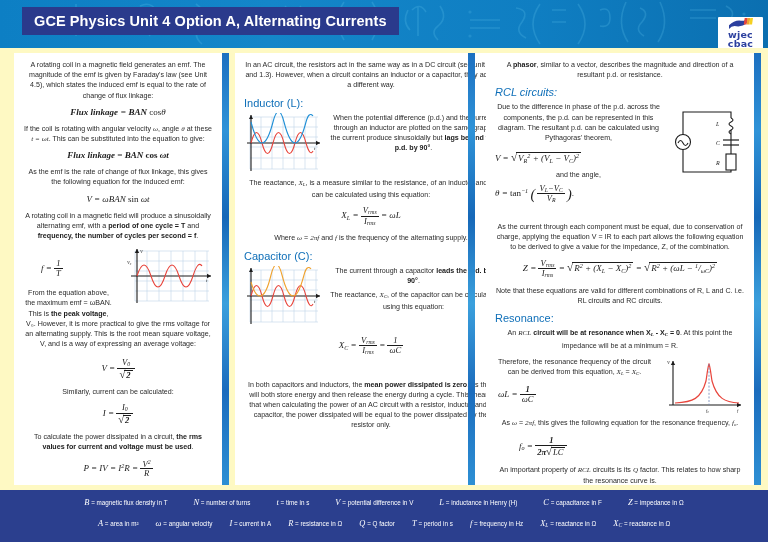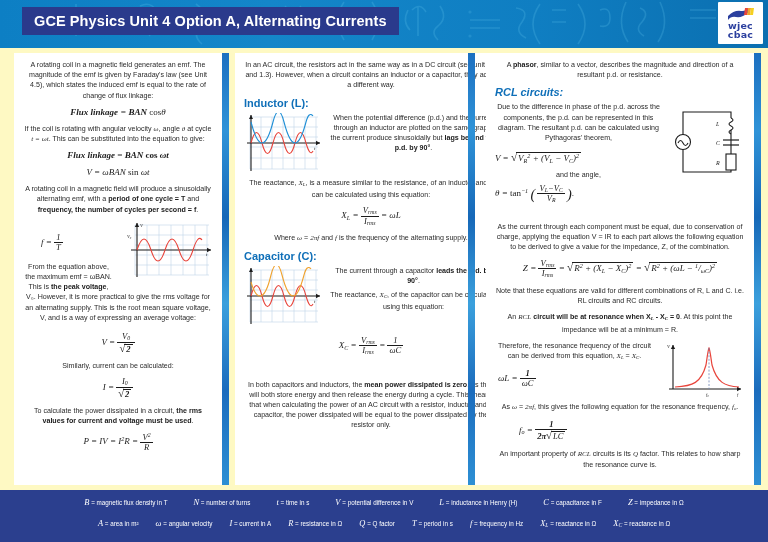--- a/index.html
+++ b/index.html
@@ -12,23 +12,23 @@
 
   
   .header{position:absolute;left:0;top:0;width:768px;height:48px;
     background:linear-gradient(90deg,#0d7fc4 0%,#1486c9 35%,#0f7ec2 70%,#0b6fb0 100%);
     overflow:hidden;}
   .header .maths{position:absolute;left:0;top:0;width:768px;height:48px;opacity:.45;}
   .title-plate{position:absolute;left:22px;top:7px;height:28px;
     background:#2a3a8c;display:flex;align-items:center;padding:0 12px;}
   .title-plate span{color:#ffffff;font-size:14.5px;font-weight:bold;letter-spacing:.1px;
     white-space:nowrap;}
-  .logo{position:absolute;right:5px;top:2px;width:45px;height:42px;background:#ffffff;
+  .logo{position:absolute;right:5px;top:17px;width:45px;height:42px;background:#ffffff;
     border-radius:1px;display:flex;flex-direction:column;align-items:center;
-    justify-content:flex-end;padding-bottom:5px;box-sizing:border-box;}
+    justify-content:flex-end;padding-bottom:11px;box-sizing:border-box;}
   .logo .swoosh{width:30px;height:13px;margin-bottom:1px;}
   .logo .lw{color:#2b3f9e;font-size:9.5px;font-weight:bold;line-height:9px;
     letter-spacing:.2px;font-family:"DejaVu Sans",sans-serif;}
 
   
   .cols{position:absolute;left:0;top:48px;width:768px;height:442px;}
   .col{position:absolute;top:5px;background:#ffffff;box-sizing:border-box;
     padding:7px 9px 6px 9px;overflow:hidden;}
   .col.c1{left:14px;width:208px;height:432px;}
   .col.c2{left:235px;width:272px;height:432px;}
@@ -36,21 +36,21 @@
   .edge{position:absolute;top:5px;width:7px;height:432px;
     background:linear-gradient(180deg,#1c6fc0 0%,#2f93d8 18%,#1668b8 38%,#3ba0dd 58%,#1b6cbd 78%,#2d8fd4 100%);}
   .edge.e1{left:222px;}
   .edge.e2{left:468px;}
   .edge.e3{left:754px;}
 
   p{margin:0 0 6px 0;font-size:7.1px;line-height:10.2px;color:#2a2a2a;
     text-align:center;font-family:"Liberation Sans",sans-serif;}
   p.tight{margin-bottom:4px;}
   b{font-weight:bold;color:#1b1b1b;}
-  .h2{margin:4px 0 4px 0;color:#0f6fb8;font-size:11px;font-weight:bold;
+  .h2{margin:4px 0 4px 0;color:#0f6fb8;font-size:11px;font-weight:normal;
     font-family:"Liberation Sans",sans-serif;}
   .h2 i{font-style:italic;}
   .eq{margin:5px 0 7px 0;text-align:center;font-family:"Liberation Serif",serif;
     font-size:9px;color:#1b1b1b;font-style:italic;}
   .eq.bold{font-weight:bold;}
   .eq.left{text-align:left;}
   .var{font-family:"Liberation Serif",serif;font-style:italic;}
   .varu{font-family:"Liberation Serif",serif;font-style:italic;font-weight:bold;}
   sub{font-size:.68em;vertical-align:-.25em;}
   sup{font-size:.68em;vertical-align:.45em;}
@@ -138,26 +138,27 @@
 
   <div class="cols">
 
     <div class="col c1">
       <p>A rotating coil in a magnetic field generates an emf. The magnitude of the emf is given by Faraday's law (see Unit 4.5), which states the induced emf is equal to the rate of change of flux linkage:</p>
 
       <div class="eq">
         <b><span class="varu">Flux linkage</span></b> = <span class="varu">BAN</span> <span style="font-style:normal">cos</span><span class="var">θ</span>
       </div>
 
-      <p><span>If the coil is rotating with angular velocity </span><span class="var">ω</span><span>, angle </span><span class="var">θ</span><span> at cycle </span><span class="var">t = ωt</span><span>. This can be substituted into the equation to give:</span></p>
+      <p><span>If the coil is rotating with angular velocity </span><span class="var">ω</span><span>, angle </span><span class="var">θ</span><span> at these </span><span class="var">t = ωt</span><span>. This can be substituted into the equation to give:</span></p>
 
       <div class="eq bold">
         <span class="varu">Flux linkage</span> = <span class="varu">BAN</span> <span style="font-style:normal">cos</span> <span class="var">ωt</span>
       </div>
 
+      <p>As the emf is the rate of change of flux linkage, this gives the following equation for the induced emf:</p>
 
       <div class="eq">
         <span class="var">V</span> = <span class="var">ωBAN</span> <span style="font-style:normal">sin</span> <span class="var">ωt</span>
       </div>
 
       <p><span>A rotating coil in a magnetic field will produce a sinusoidally alternating emf, with a </span><b>period of one cycle = T</b><span> and </span><b>frequency, the number of cycles per second = f</b><span>.</span></p>
 
       <div class="flow">
         <svg class="figR" width="92" height="62" viewBox="0 0 92 62">
           <rect x="14" y="4" width="74" height="50" fill="#ffffff"></rect>
@@ -323,20 +324,23 @@
 
       <div class="eq">
         <span class="var">Z</span> =
         <span class="frac"><span class="n"><span class="var">V</span><sub>rms</sub></span><span class="d"><span class="var">I</span><sub>rms</sub></span></span>
         = <span class="radic">√</span><span class="sqrt"><span class="var">R</span><sup>2</sup> + (<span class="var">X</span><sub>L</sub> − <span class="var">X</span><sub>C</sub>)<sup>2</sup></span>
         = <span class="radic">√</span><span class="sqrt"><span class="var">R</span><sup>2</sup> + (<span class="var">ωL</span> − <sup>1</sup>/<sub><span class="var">ωC</span></sub>)<sup>2</sup></span>
       </div>
 
       <p>Note that these equations are valid for different combinations of R, L and C. i.e. RL circuits and RC circuits.</p>
 
+      <div class="h2">
+        <span>Resonance:</span>
+      </div>
 
       <p><span>An </span><span class="var">RCL</span><b><span> circuit will be at resonance when X</span><sub class="var">L</sub><span> - X</span><sub class="var">C</sub><span> = 0</span></b><span>. At this point the impedance will be at a minimum = R.</span></p>
 
       <div class="flow">
         <svg class="figR" width="84" height="58" viewBox="0 0 84 58">
           <path d="M12 4 V48" stroke="#1b1b1b" stroke-width="1.1" fill="none"></path>
           <path d="M8 48 H80" stroke="#1b1b1b" stroke-width="1.1" fill="none"></path>
           <path d="M12 4 l-2.2 4 h4.4 z" fill="#1b1b1b"></path>
           <path d="M80 48 l-4 -2.2 v4.4 z" fill="#1b1b1b"></path>
           <path d="M14 46 C32 45 40 42 45 24 C46.5 14 47 9 48 7 C49 9 49.5 14 51 24 C56 42 64 45 78 46" fill="none" stroke="#e8453c" stroke-width="1.2"></path>

